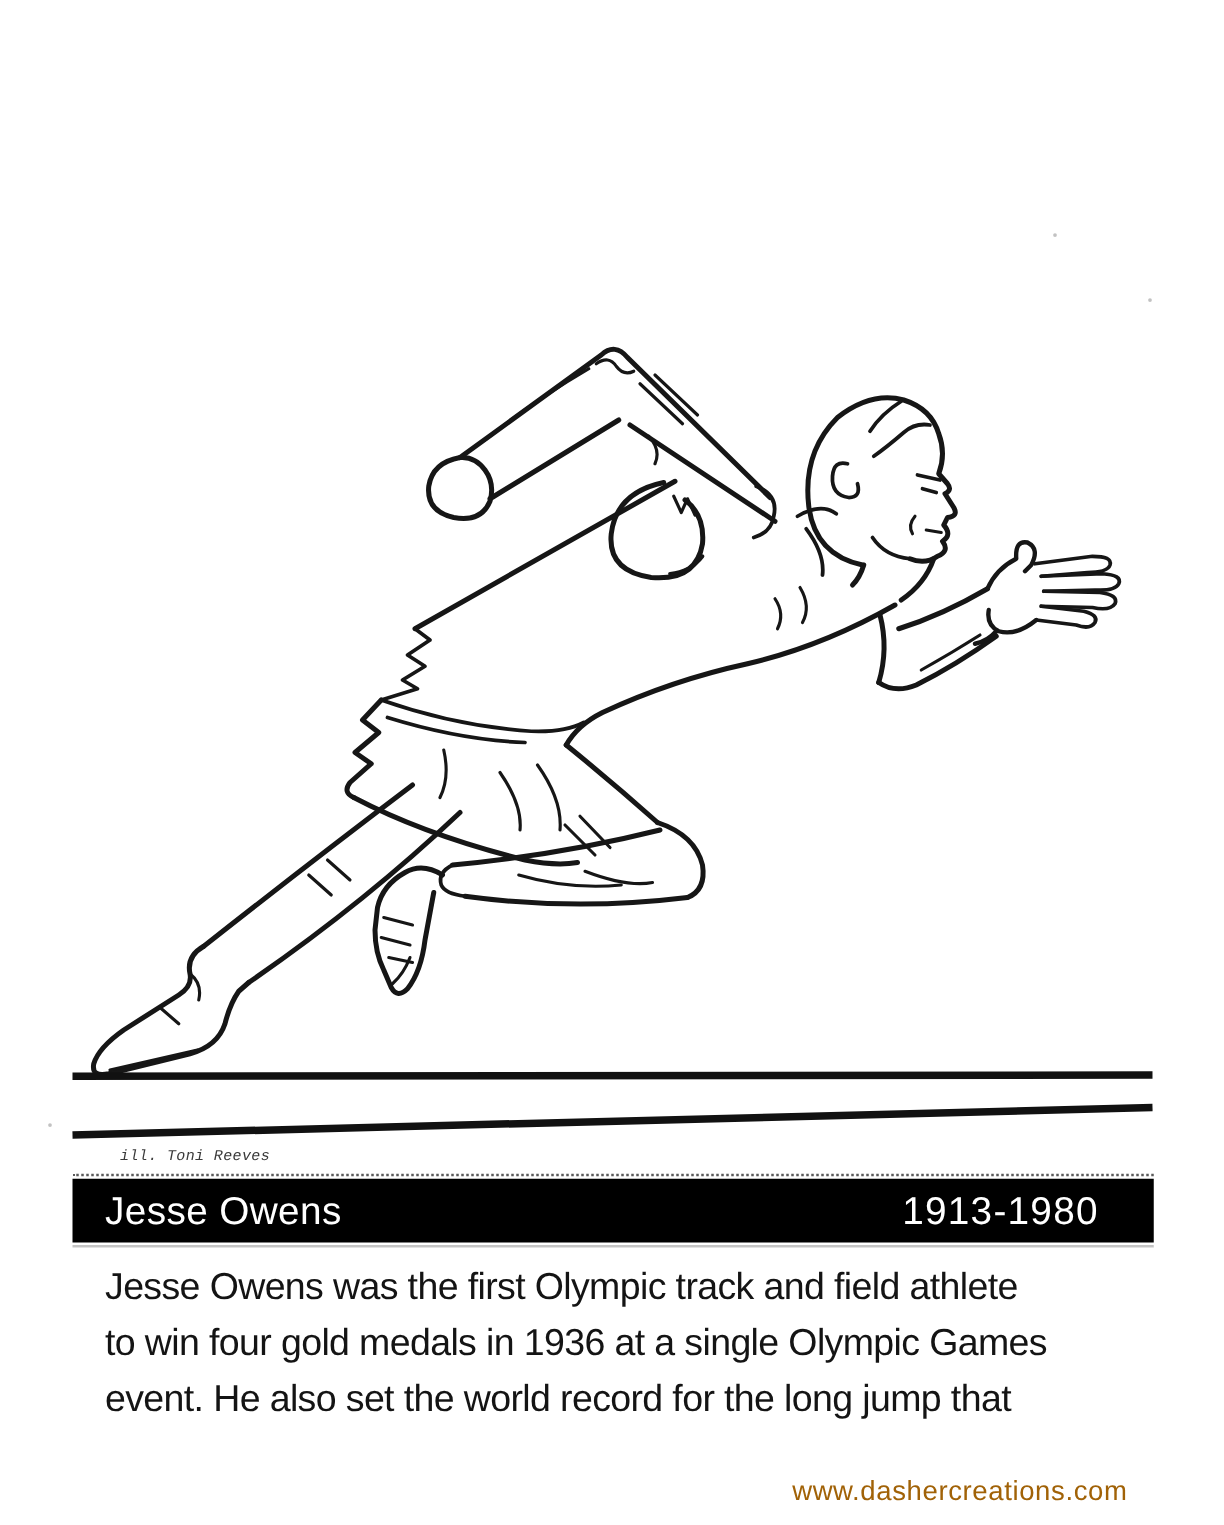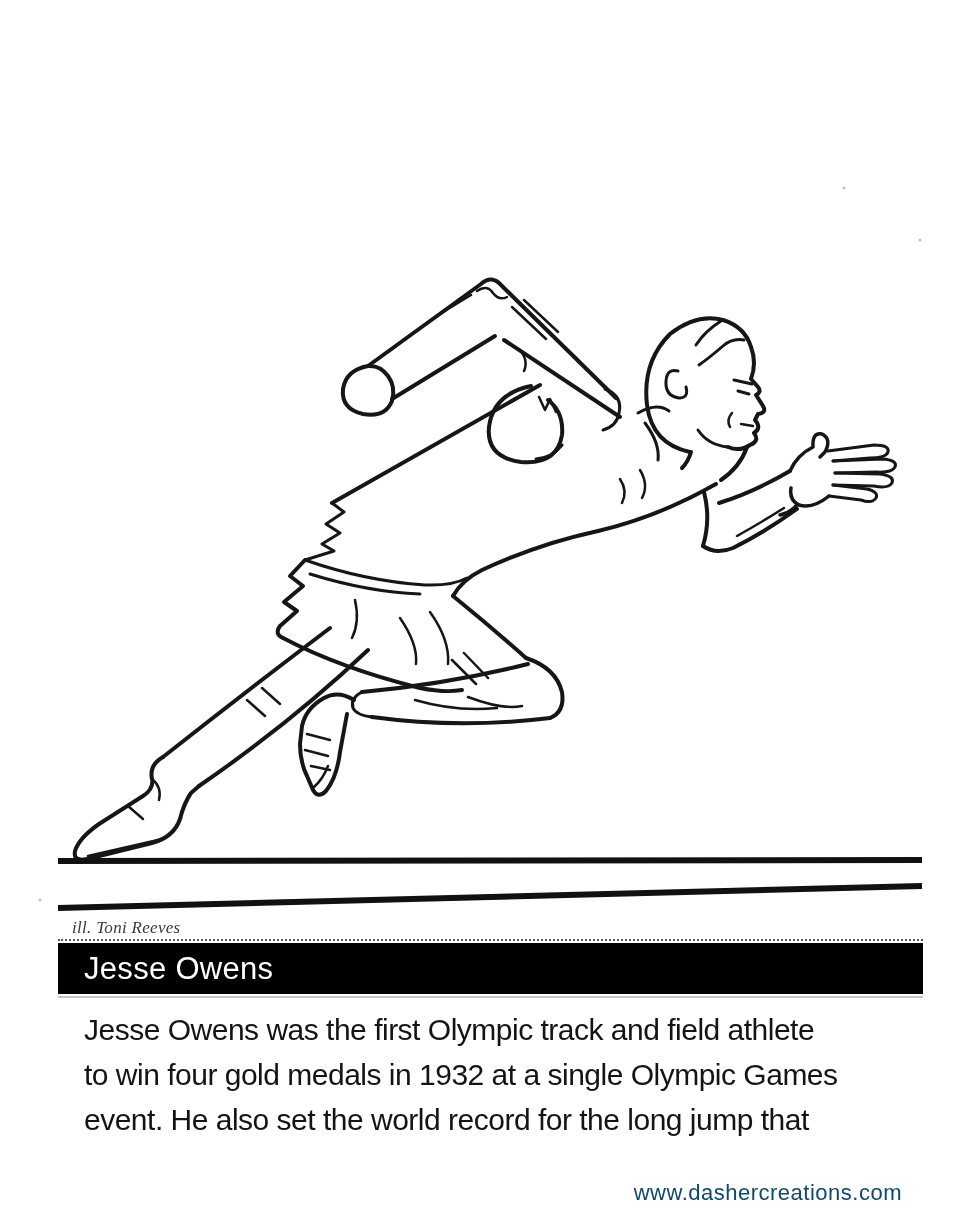--- a/index.html
+++ b/index.html
@@ -5,24 +5,24 @@
   html,body{margin:0;padding:0;background:#fff;}
   .page{
     position:relative;
     width:979px;height:1220px;
     background:#ffffff;
     overflow:hidden;
     font-family:"Liberation Sans",sans-serif;
   }
   .art{position:absolute;left:0;top:0;}
   .credit{
-    position:absolute;left:72px;top:918px;
-    font-family:Liberation Serif, serif;
+    position:absolute;left:96px;top:918px;
+    font-family:Liberation Mono, monospace;
     font-style:italic;
-    font-size:17px;letter-spacing:.3px;
+    font-size:12px;letter-spacing:.3px;
     color:#3a3a3a;
   }
   .banner-dotted{
     position:absolute;left:58px;top:939px;width:865px;height:0;
     border-top:2px dotted #5a5a5a;
   }
   .banner{
     position:absolute;left:58px;top:943px;width:865px;height:51px;
     display:flex;align-items:center;justify-content:space-between;
     box-sizing:border-box;
@@ -39,21 +39,21 @@
   .bio{
     position:absolute;left:84px;top:1007px;
     font-size:30px;line-height:45px;
     letter-spacing:-0.5px;
     color:#141414;
     white-space:nowrap;
   }
   .website{
     position:absolute;right:77px;top:1180px;
     font-size:22px;letter-spacing:.5px;
-    color:#0c4a6e;
+    color:#a16207;
   }
 </style>
 </head>
 <body>
 
 <div class="page" style="background: rgb(255, 255, 255);">
 
   <svg class="art" width="979" height="940" viewBox="0 0 979 940" aria-hidden="true">
     <g stroke="#161616" fill="none" stroke-linecap="round" stroke-linejoin="round" stroke-width="4">
 
@@ -129,24 +129,25 @@
       <circle cx="74" cy="957" r="1.2"></circle>
     </g>
   </svg>
 
   <div class="credit">ill. Toni Reeves</div>
 
   <div class="banner-dotted"></div>
 
   <div class="banner" style="background: rgb(0, 0, 0); color: rgb(255, 255, 255);">
     <span class="title">Jesse Owens</span>
+    <span class="years">1913-1980</span>
   </div>
   <div class="banner-underline"></div>
 
   <div class="bio">
     <div>Jesse Owens was the first Olympic track and field athlete</div>
-    <div>to win four gold medals in 1932 at a single Olympic Games</div>
+    <div>to win four gold medals in 1936 at a single Olympic Games</div>
     <div>event. He also set the world record for the long jump that</div>
   </div>
 
   <div class="website">www.dashercreations.com</div>
 
 </div>
 
 </body></html>

